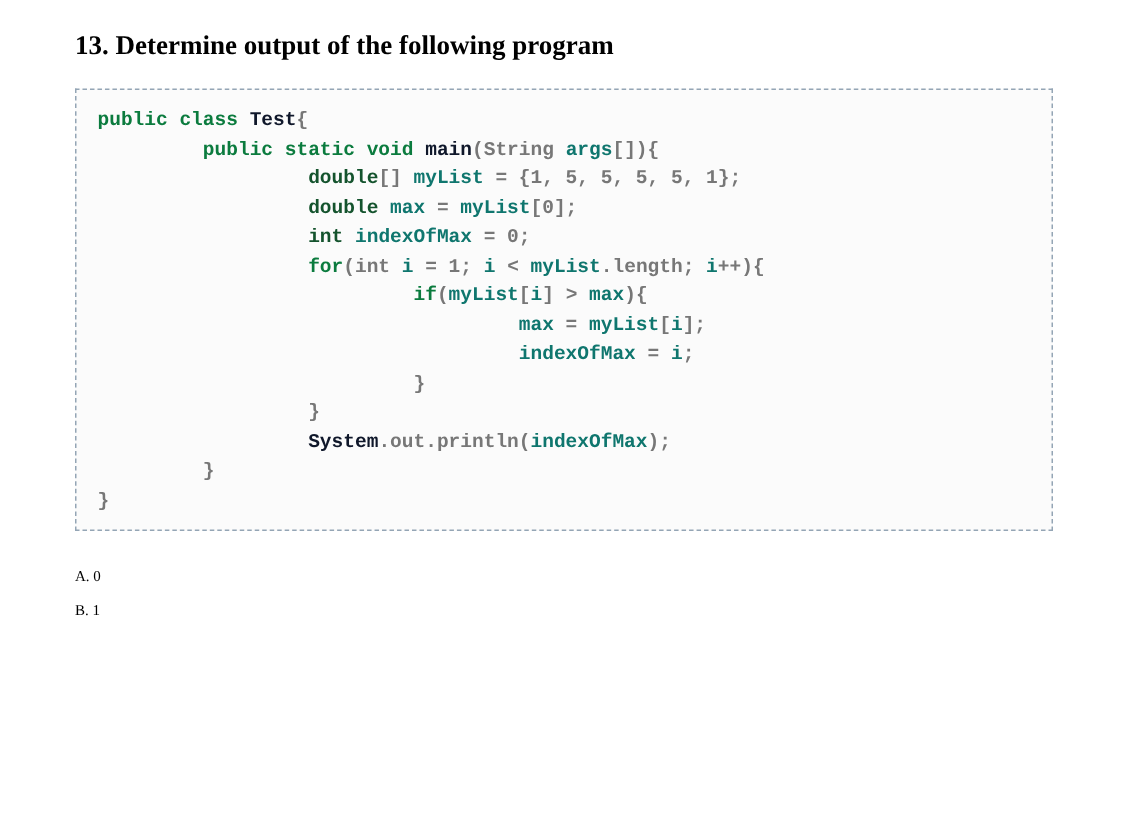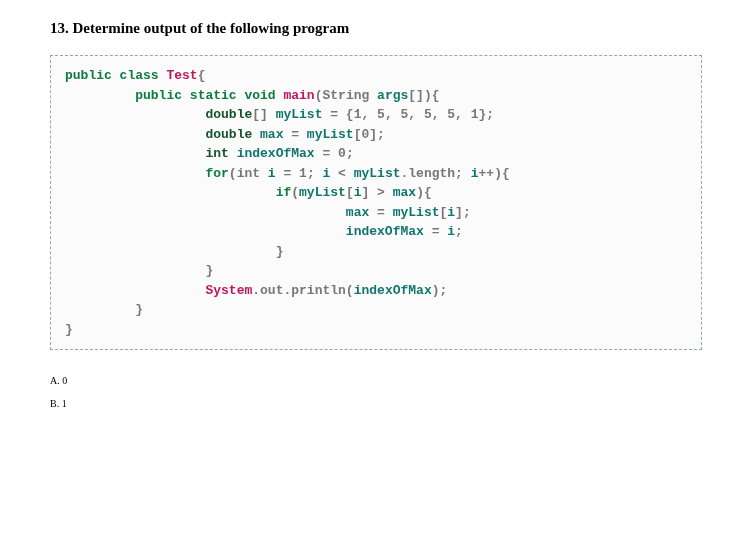--- a/index.html
+++ b/index.html
@@ -5,36 +5,36 @@
     body {
       margin: 0;
       padding: 20px 50px;
       font-family: "Times New Roman", serif;
       background: #ffffff;
       width: 752px;
       box-sizing: border-box;
     }
     .question-title {
       font-weight: bold;
-      font-size: 15px;
+      font-size: 18px;
       margin-bottom: 18px;
     }
     .code-block {
       border: 1px dashed #94a5b5;
       background: #fbfbfb;
       padding: 10px 14px;
       font-family: "Courier New", monospace;
       font-size: 13px;
       font-weight: bold;
       line-height: 1.5;
       white-space: pre;
       margin-bottom: 25px;
     }
     .kw { color: #0b7b3e; }
-    .cls { color: #be185d; }
+    .cls { color: #0f172a; }
     .var { color: #0f766e; }
     .type { color: #14532d; }
     .plain { color: #777; }
     .answers {
       font-family: Liberation Serif, serif;
       font-size: 10px;
     }
     .answer-item {
       margin-bottom: 12px;
     }

